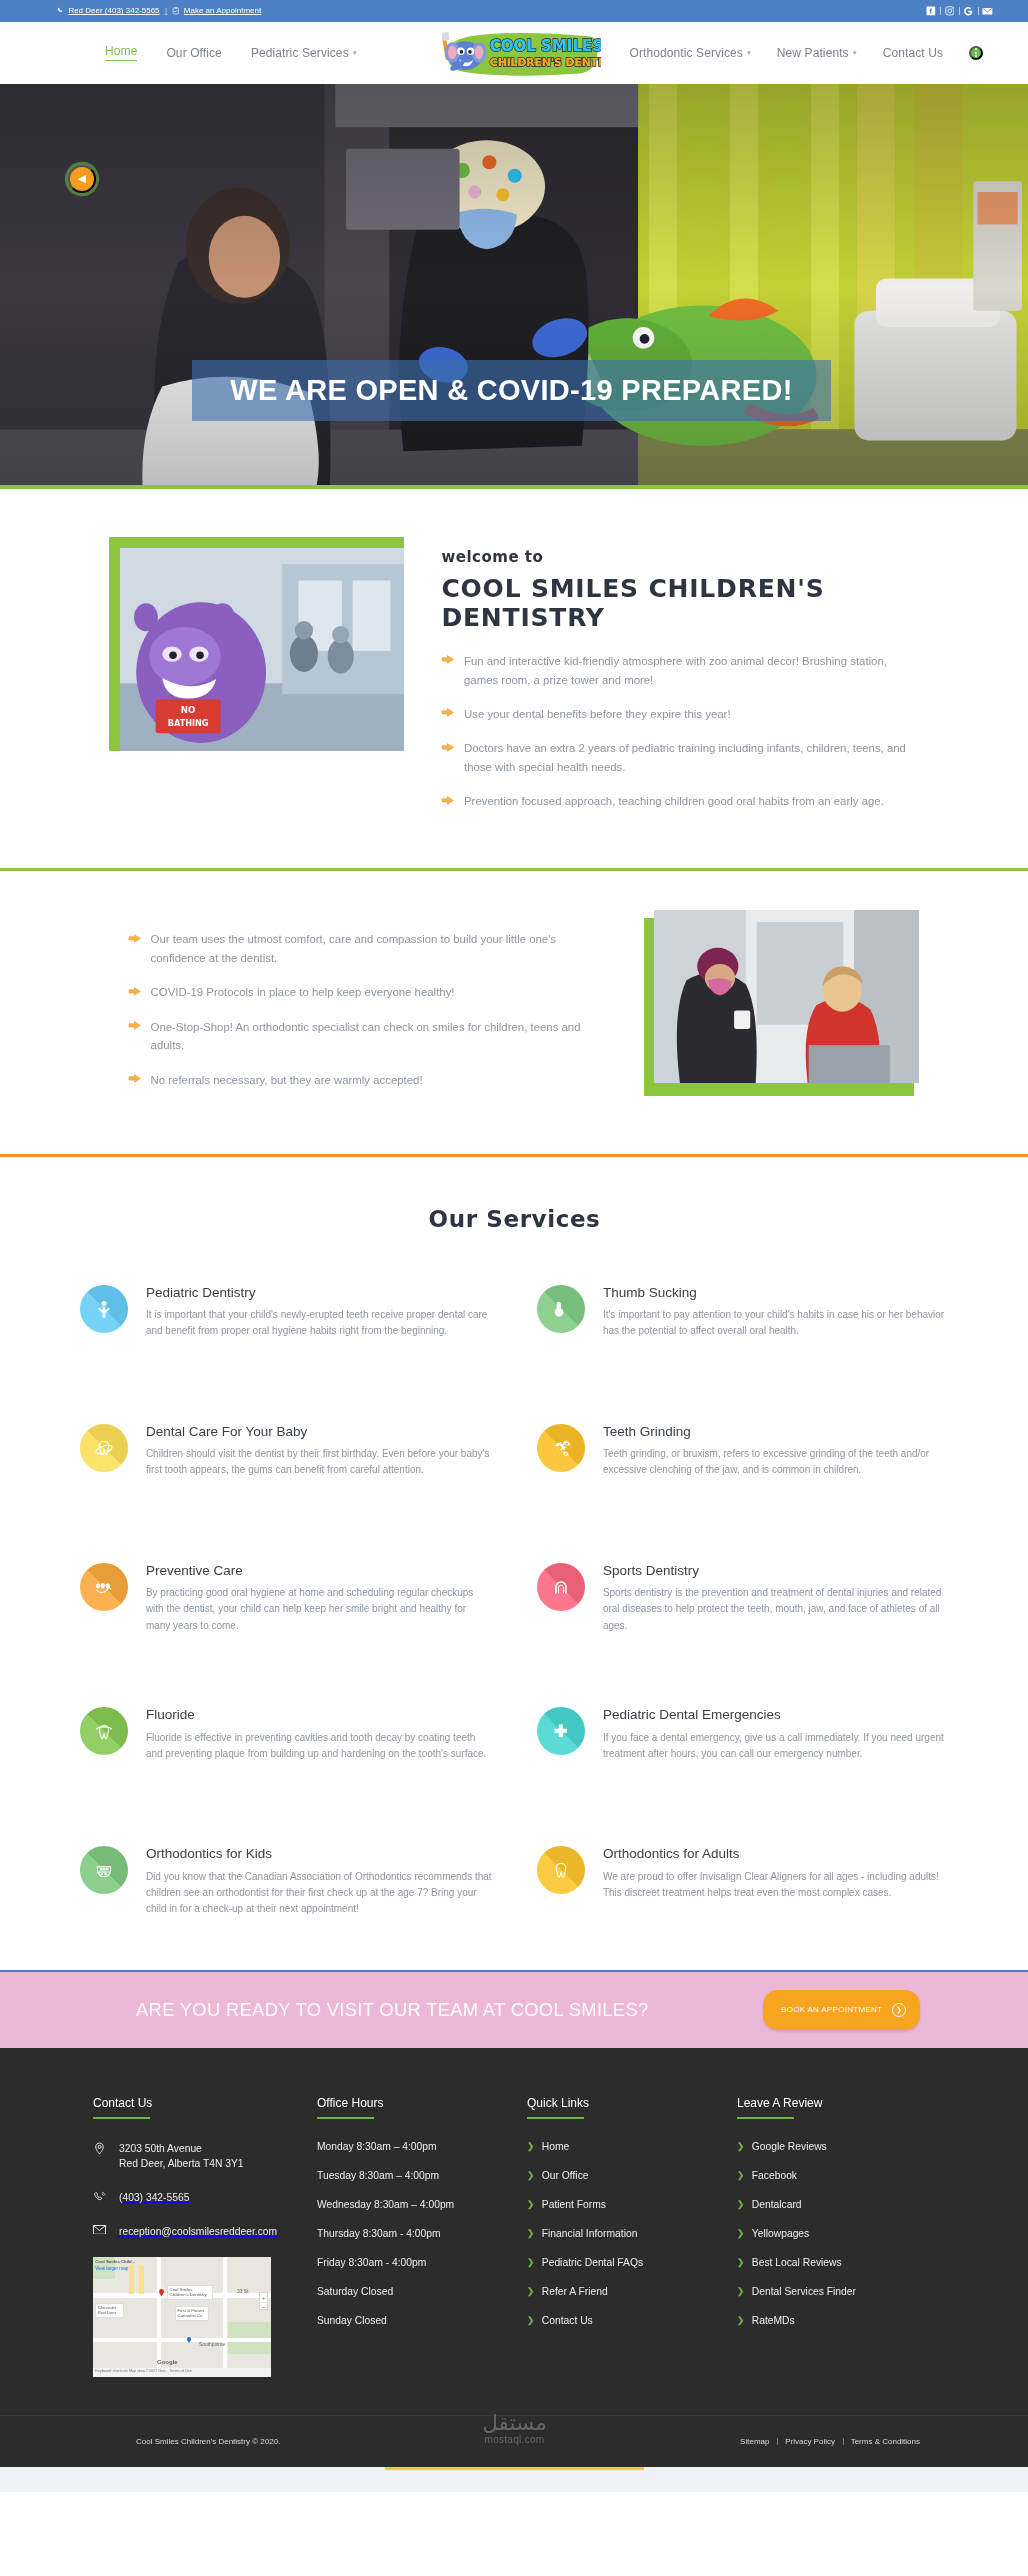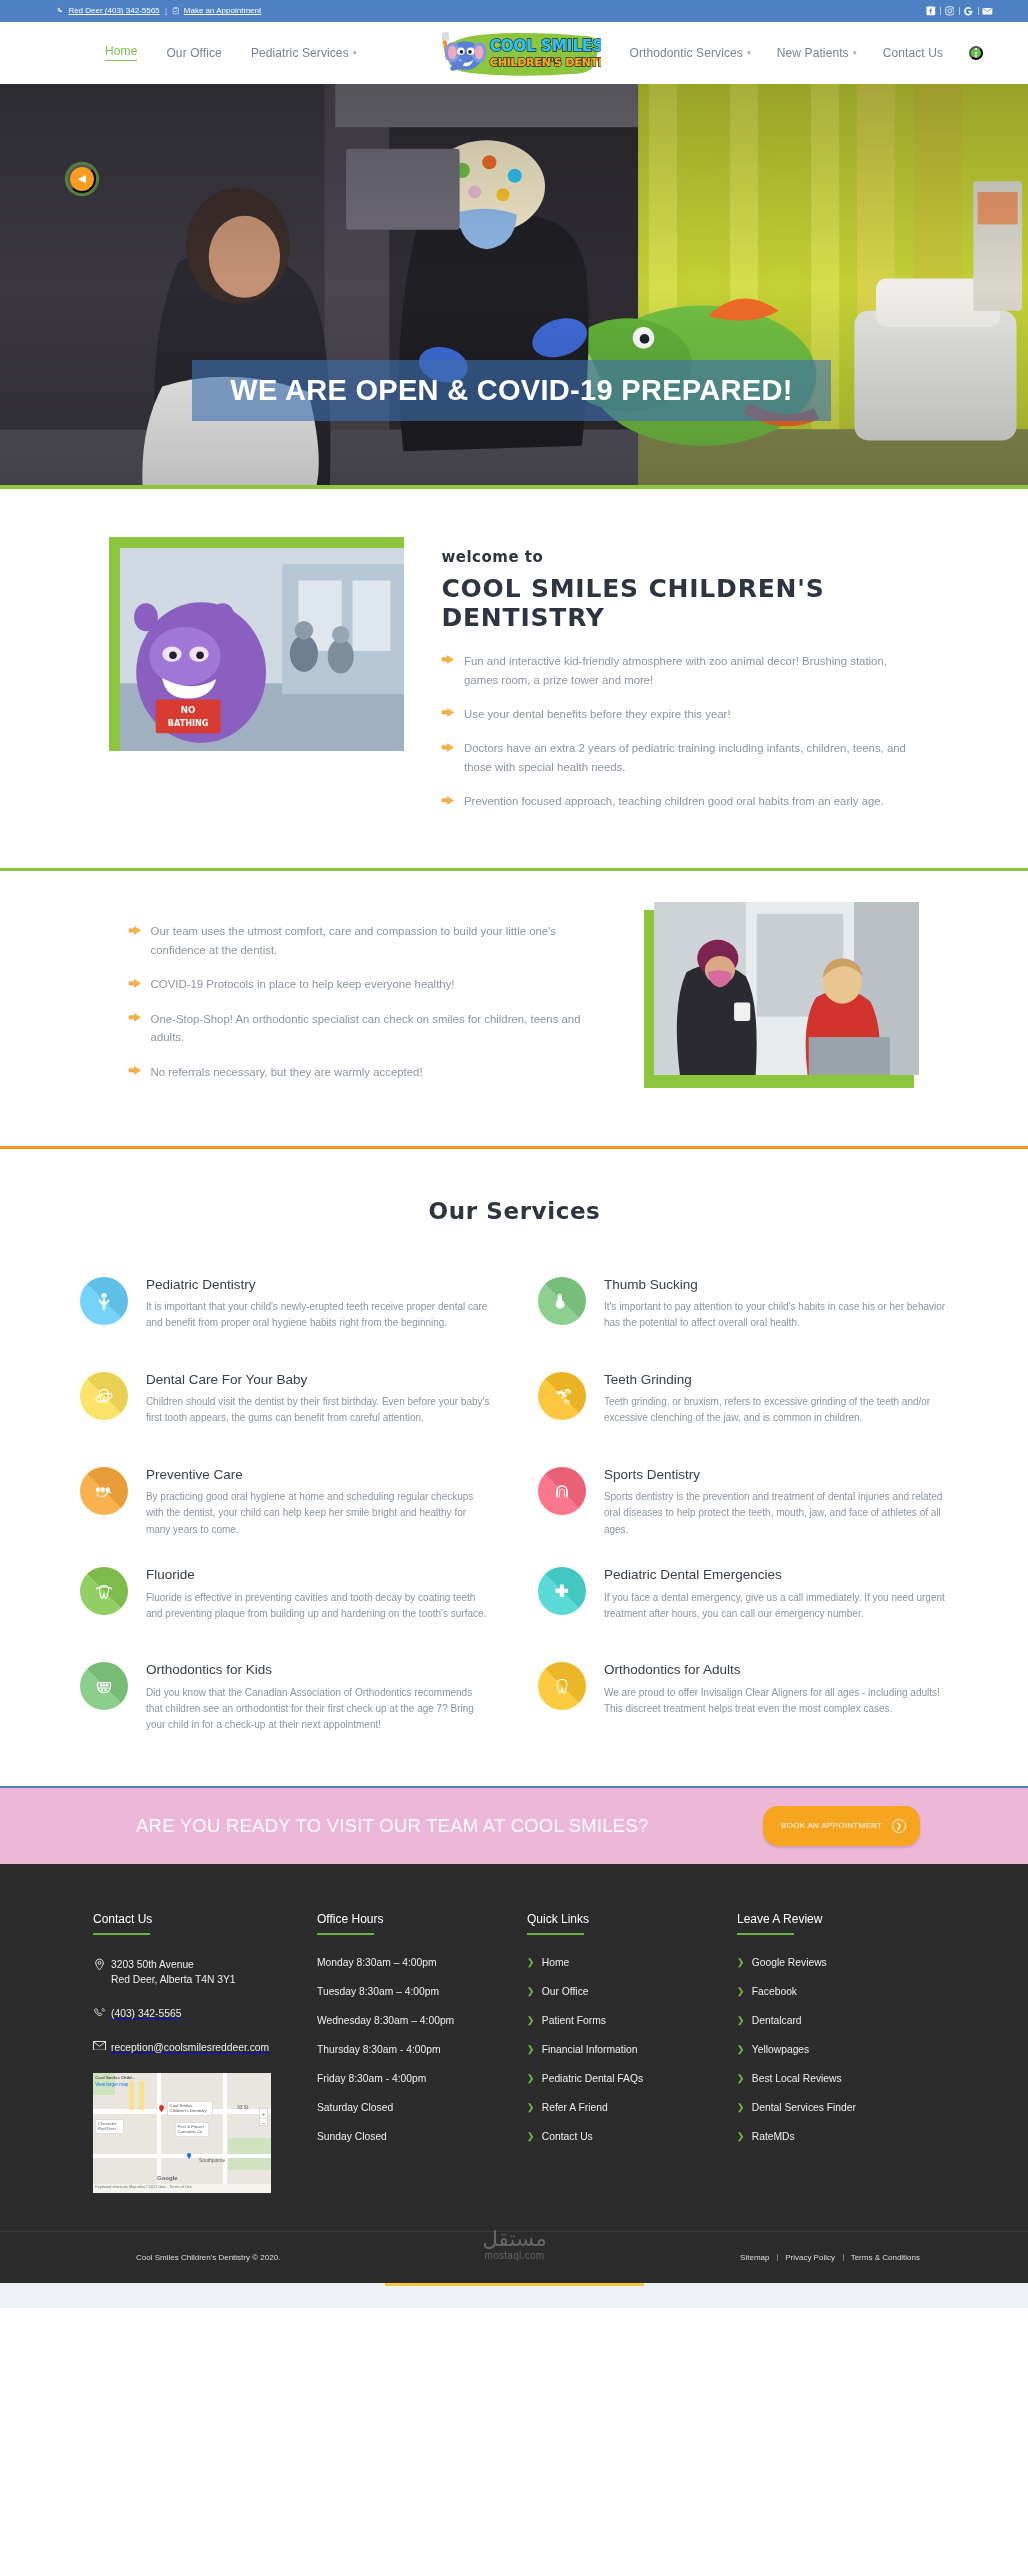--- a/index.html
+++ b/index.html
@@ -92,36 +92,36 @@
   }
   .bullets{ margin-top:20.5px; }
   .bullet{ display:flex; gap:8.6px; margin-bottom:16px; align-items:flex-start;}
   .bullet .arrow{ flex:0 0 14px; margin-top:2.2px; }
   .bullet p{ font-size:11.4px; line-height:1.62; color:#8d95a0; }
 
   .divider-green{ height:2.7px; background:#8cc63f; margin-top:41px; }
   .divider-orange{ height:2.7px; background:#f7941e; margin-top:0px; }
 
   
-  .band2{ padding:26px 0 49px 0; display:flex; justify-content:center;}
+  .band2{ padding:34px 0 49px 0; display:flex; justify-content:center;}
   .band2-inner{ width:811px; display:flex; gap:38px; align-items:flex-start;}
   .band2-text{ flex:1; padding-left:19px; padding-top:5.4px;}
   .photo-frame2{ position:relative; width:270px; height:178px; flex:0 0 270px; margin-top:5.4px;}
   .photo-frame2 .accent{ position:absolute; left:-6.5px; top:7.6px; width:270px; height:178px; background:#8cc63f;}
   .photo-frame2 .shot{ position:absolute; left:4.3px; top:0px; width:265px; height:173px; overflow:hidden;}
 
   
   .services{ padding:49px 0 38px 0; }
   .services h2{
     text-align:center; font-size:23px; color:#2e3440; font-weight:bold; letter-spacing:0.6px;
     font-family:"DejaVu Sans", sans-serif; margin-bottom:38px;
   }
   .svc-grid{
     width:870px; margin:0 auto; display:grid; grid-template-columns:1fr 1fr;
-    column-gap:46px; row-gap:0px;
+    column-gap:46px; row-gap:0px;gap:44px;
   }
   .svc{ display:flex; gap:18.4px; padding:14.6px 0 14.6px 0; align-items:flex-start; min-height:95px;}
   .svc-ico{
     flex:0 0 48px; width:48px; height:48px; border-radius:50%;
     display:flex; align-items:center; justify-content:center; overflow:hidden; position:relative;
   }
   .svc-ico .gloss{
     position:absolute; inset:0;
     background:linear-gradient(225deg, rgba(0,0,0,.07) 0 50%, rgba(255,255,255,.10) 50% 100%);
   }
@@ -148,21 +148,21 @@
   .cta-btn .circ{
     width:14px;height:14px;border-radius:50%;border:1.1px solid #fff;
     display:flex;align-items:center;justify-content:center;font-size:7px;
   }
 
   
   .footer{ background:#2c2c2c; padding:48px 0 0 0; color:#e8e8e8;}
   .footer-grid{ width:843px; margin:0 auto; display:grid; grid-template-columns:192px 178px 178px 178px; column-gap:32px;}
   .fcol h4{ font-size:12px; font-weight:normal; color:#fff; margin-bottom:7.6px;}
   .fcol .rule{ width:57px; height:1.6px; background:#6cb33f; margin-bottom:21.6px;}
-  .f-contact-row{ display:flex; gap:4px; margin-bottom:18px; align-items:flex-start;}
+  .f-contact-row{ display:flex; gap:12px; margin-bottom:18px; align-items:flex-start;}
   .f-contact-row .ico{ flex:0 0 14px; margin-top:1.1px;}
   .f-contact-row .txt{ font-size:10.3px; line-height:1.5; color:#eee;}
   .hours-row{ font-size:10.3px; color:#eee; margin-bottom:18px;}
   .qlink{ display:flex; gap:7.6px; align-items:center; margin-bottom:18px; text-decoration:none;}
   .qlink .chev{ color:#6cb33f; font-size:8.6px; font-weight:bold;}
   .qlink span.lbl{ color:#eee; font-size:10.3px;}
 
   
   .map{
     width:178px; height:120px; margin-top:4.3px; position:relative; overflow:hidden;

